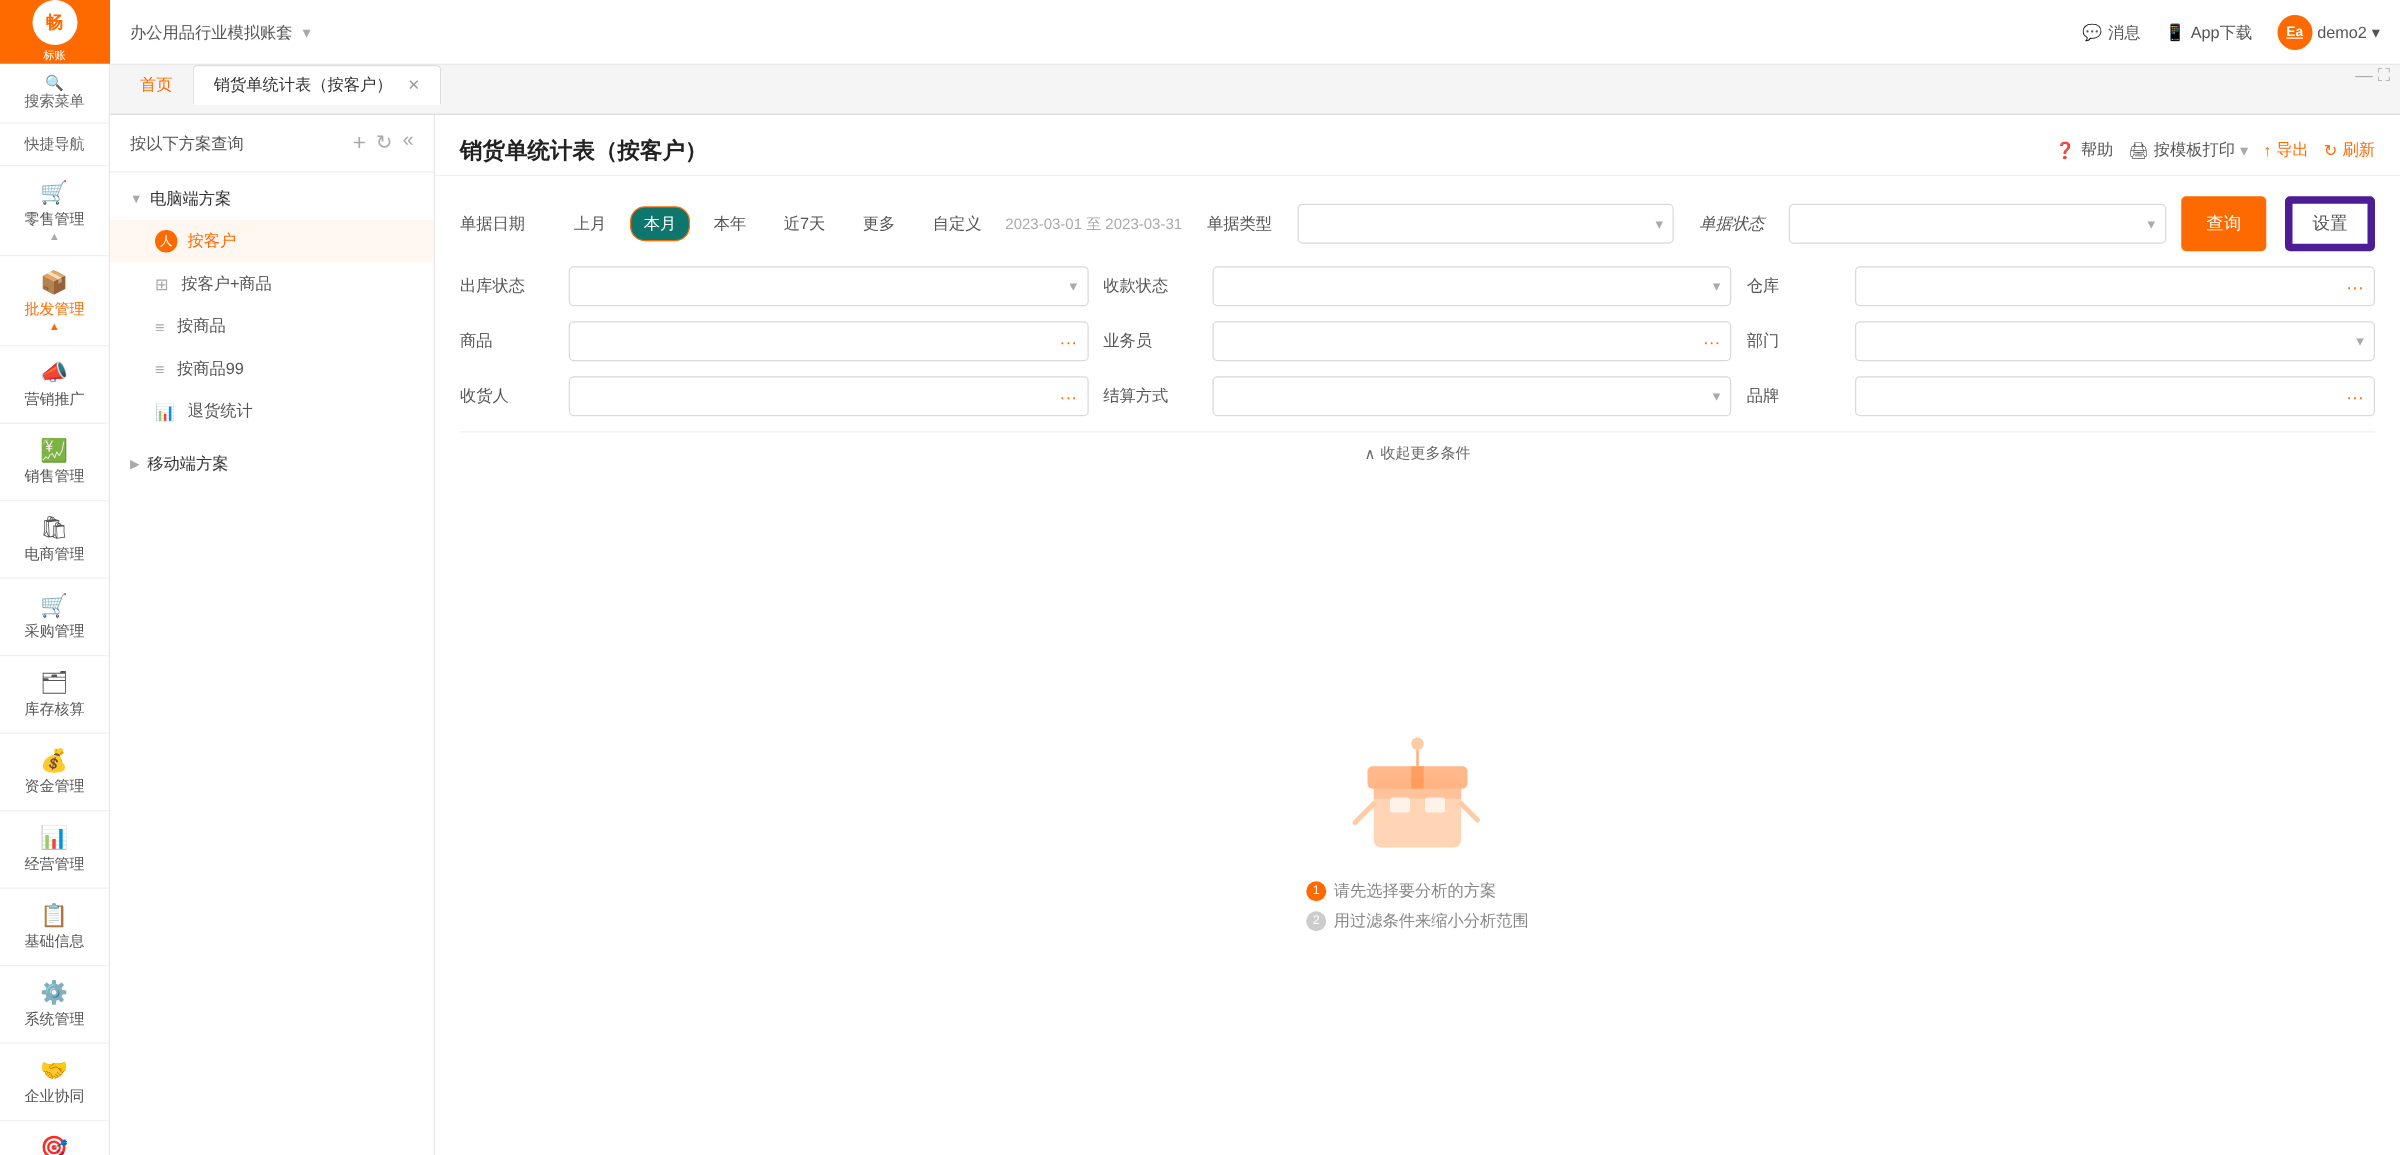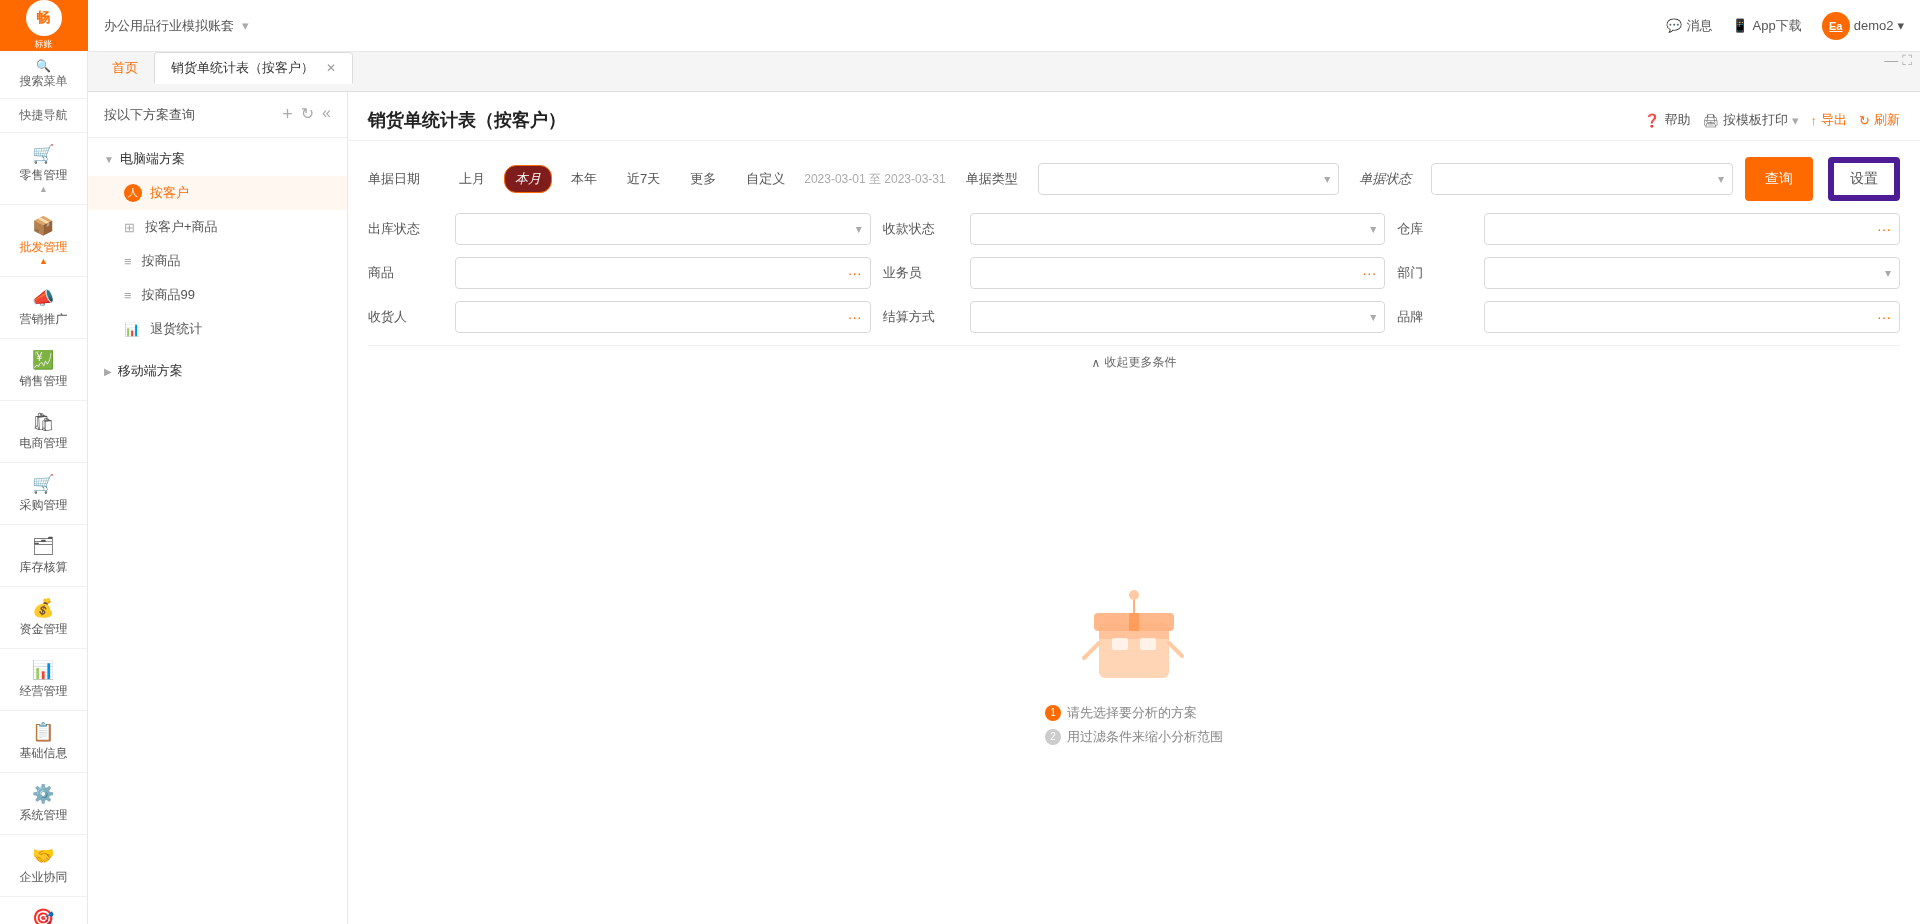--- a/index.html
+++ b/index.html
@@ -57,21 +57,21 @@
     .page-header-actions { display: flex; gap: 12px; align-items: center; }
     .header-btn { display: flex; align-items: center; gap: 4px; font-size: 13px; color: #555; cursor: pointer; }
     .header-btn-orange { color: #ff6a00; }
 
     
     .filter-area { padding: 16px 20px; background: #fff; }
     .filter-row { display: flex; align-items: center; gap: 0; margin-bottom: 12px; }
     .filter-label { width: 80px; font-size: 13px; color: #555; flex-shrink: 0; }
     .filter-date-group { display: flex; align-items: center; gap: 8px; }
     .date-btn { padding: 4px 10px; font-size: 13px; cursor: pointer; color: #555; border: 1px solid transparent; border-radius: 3px; }
-    .date-btn.active { background: #7f1d1d; color: #fff; border-color: #ff6a00; border-radius: 12px; font-style: italic; }
+    .date-btn.active { background: #0f766e; color: #fff; border-color: #ff6a00; border-radius: 12px; }
     .date-range { font-size: 12px; color: #aaa; }
     .filter-select { flex: 1; height: 32px; border: 1px solid #d9d9d9; border-radius: 4px; padding: 0 8px; display: flex; align-items: center; justify-content: space-between; cursor: pointer; font-size: 13px; color: #bbb; }
     .filter-grid { display: grid; grid-template-columns: 1fr 1fr 1fr; gap: 12px; margin-bottom: 12px; }
     .filter-item { display: flex; align-items: center; gap: 7px; }
     .filter-item-label { width: 80px; font-size: 13px; color: #555; flex-shrink: 0; }
     .filter-item-input { flex: 1; height: 32px; border: 1px solid #d9d9d9; border-radius: 4px; padding: 0 8px; display: flex; align-items: center; justify-content: space-between; cursor: pointer; font-size: 13px; color: #bbb; }
     .filter-dots { color: #ff6a00; font-size: 14px; }
     .filter-chevron { color: #aaa; font-size: 12px; }
     .collapse-btn { text-align: center; padding: 8px; font-size: 12px; color: #666; cursor: pointer; border-top: 1px solid #f0f0f0; display: flex; align-items: center; justify-content: center; gap: 4px; }
     .btn-primary { background: #ff6a00; color: #fff; border: none; border-radius: 4px; padding: 7px 20px; font-size: 14px; cursor: pointer; }

